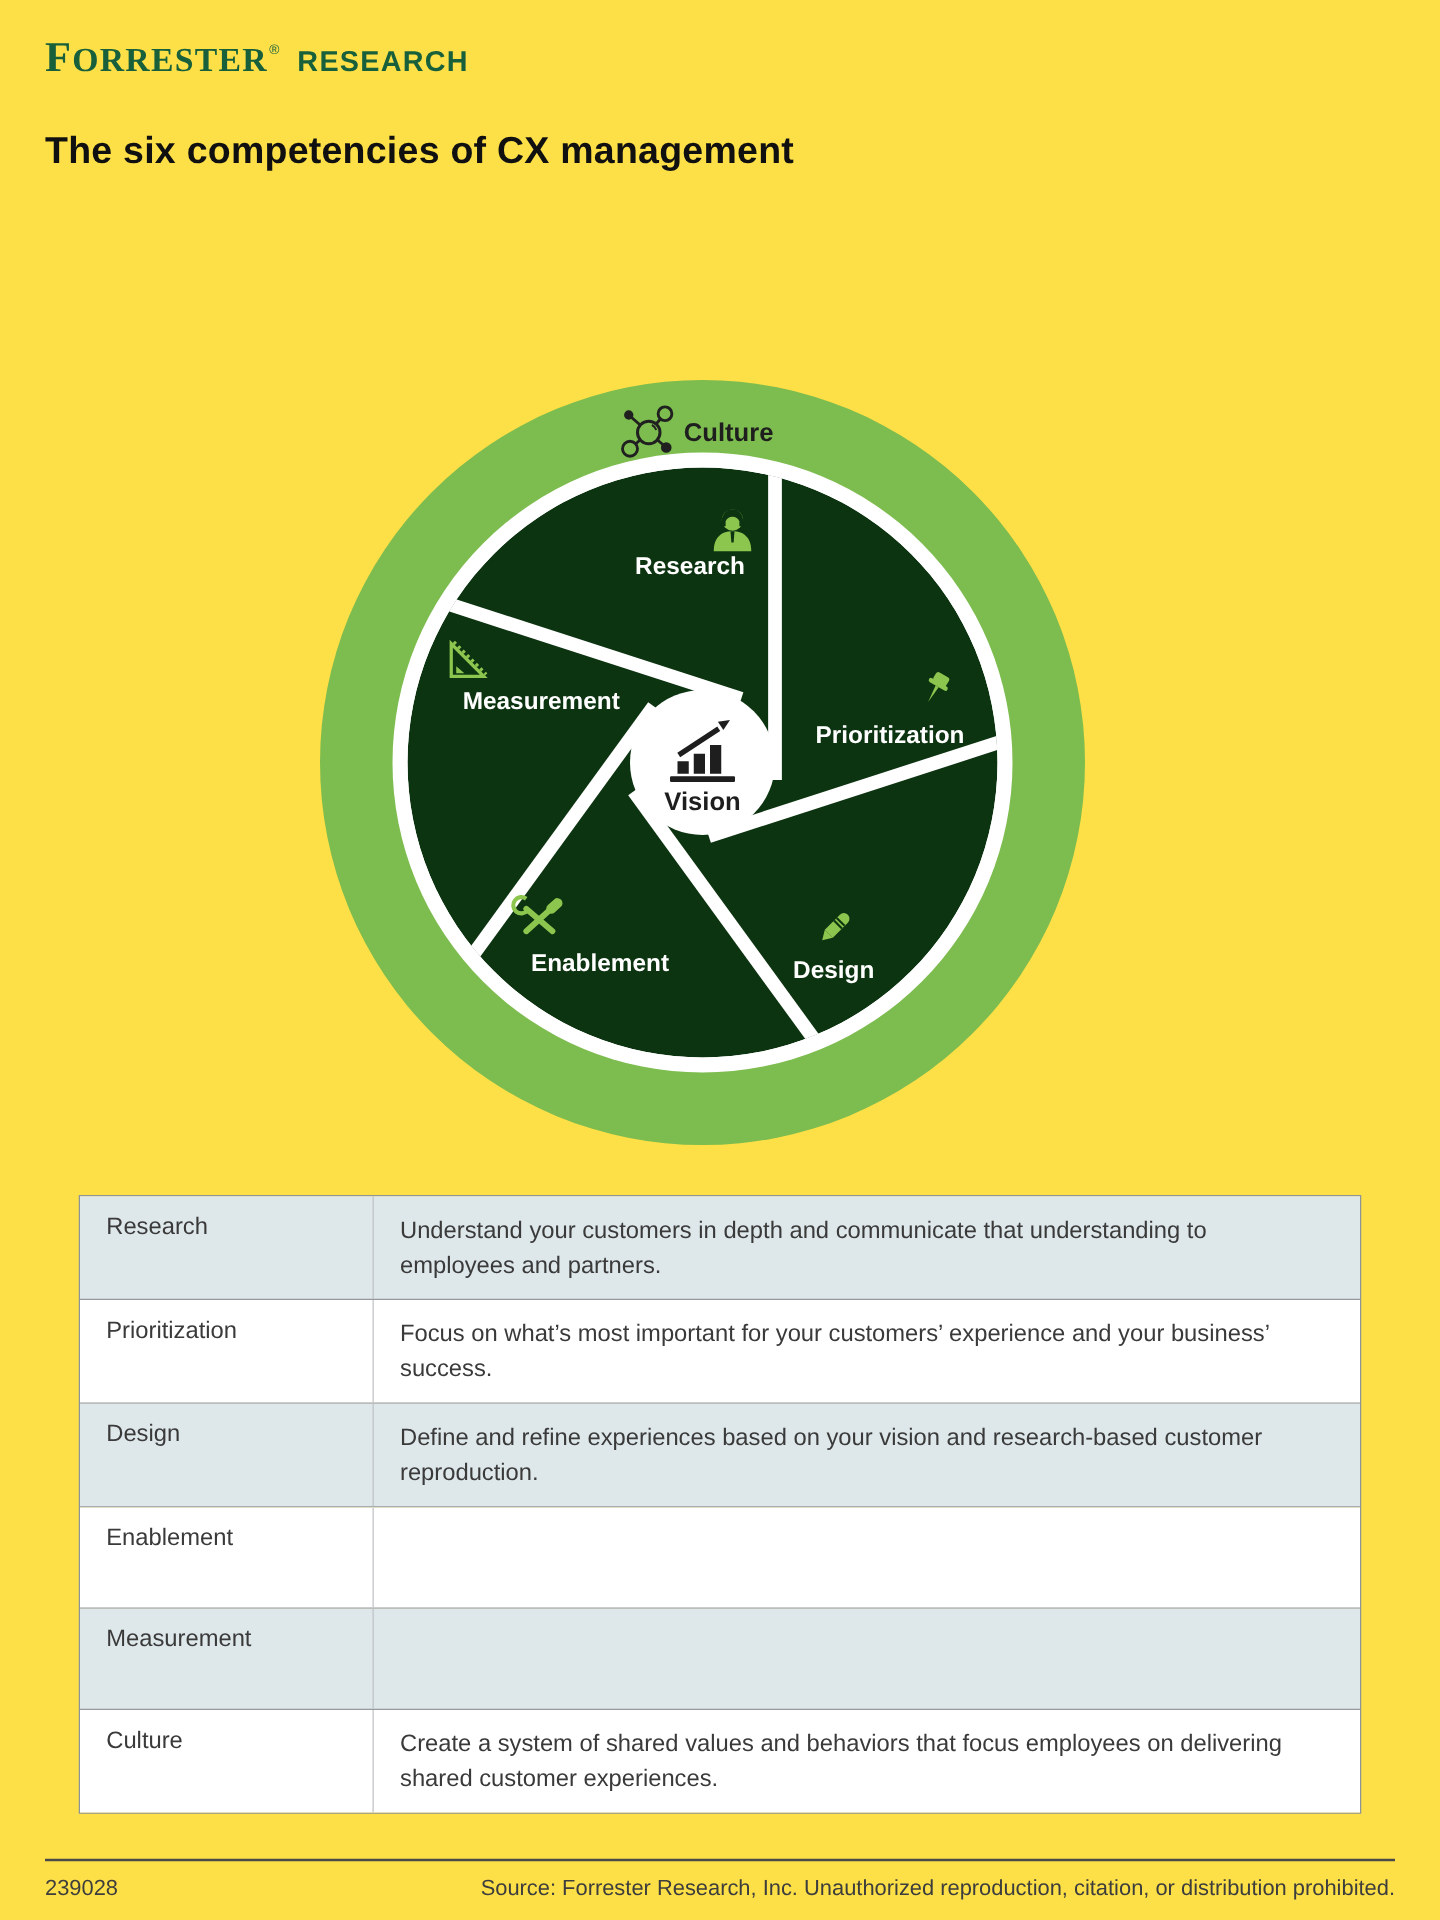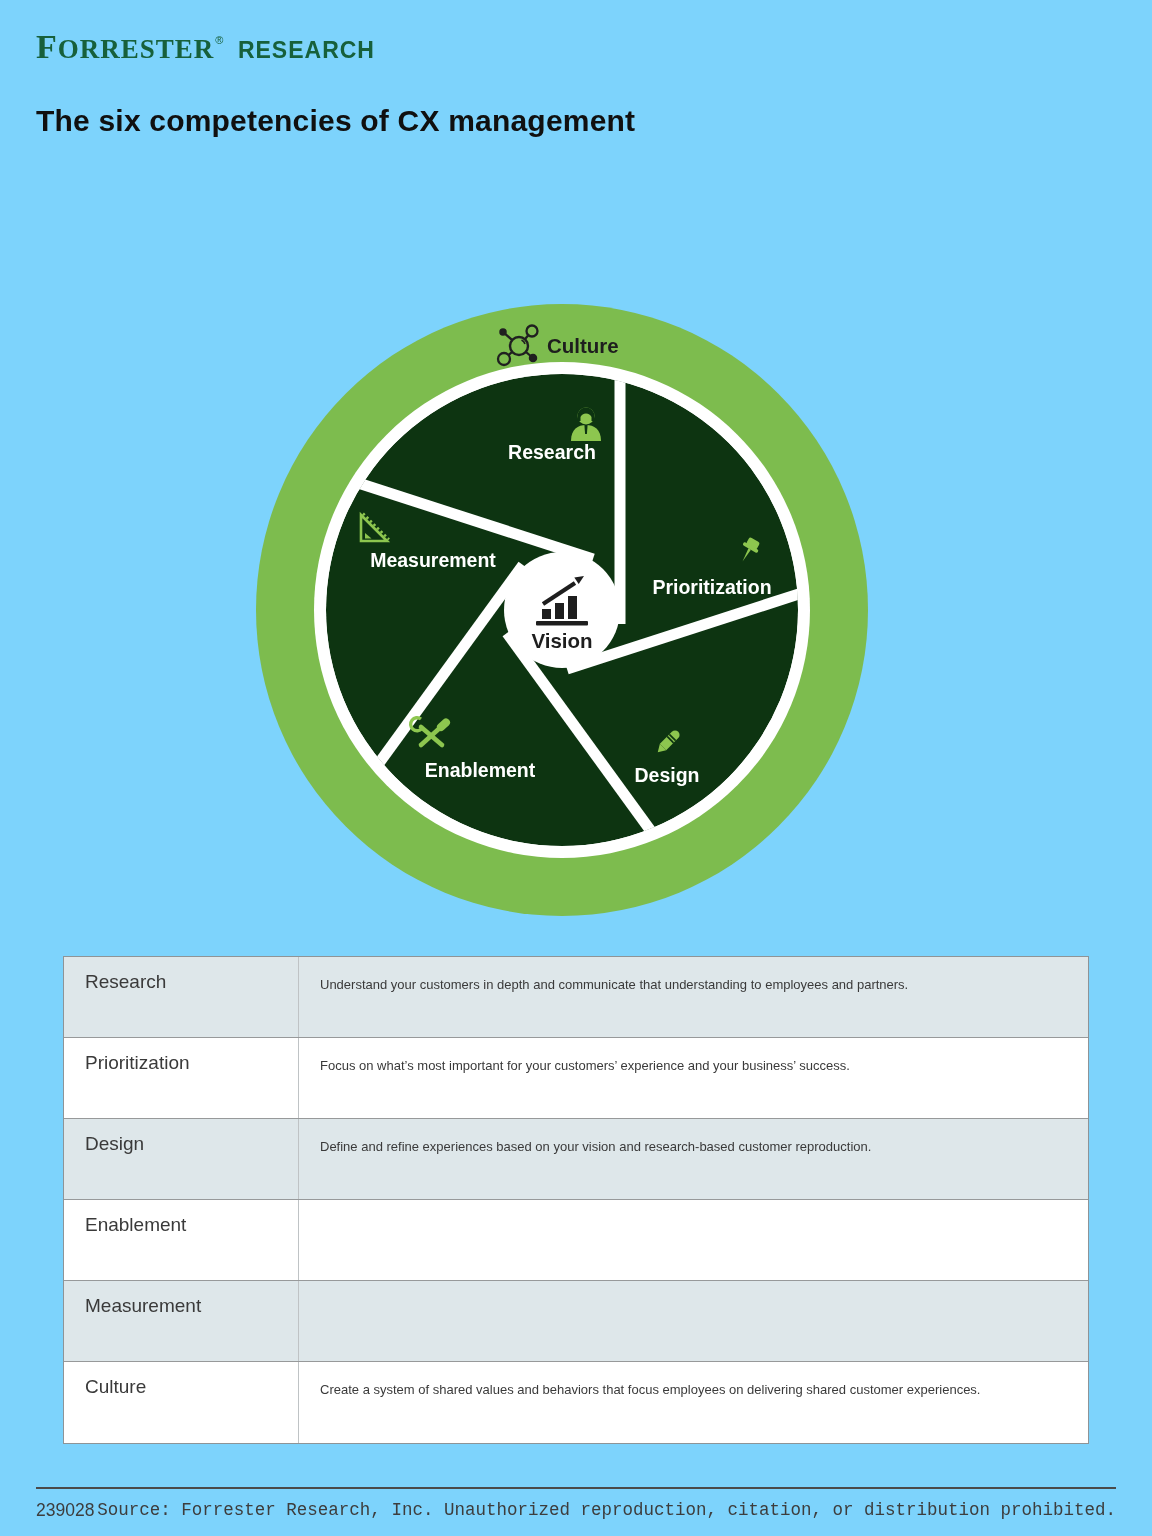--- a/index.html
+++ b/index.html
@@ -1,16 +1,16 @@
 <!DOCTYPE html>
 <html><head>
 <meta charset="utf-8">
 <style>
   html,body{margin:0;padding:0;background:#ffffff;}
-  .page{position:relative;width:1152px;height:1536px;background:#7dd3fc;overflow:hidden;
+  .page{position:relative;width:1152px;height:1536px;background:#fde047;overflow:hidden;
         font-family:"Liberation Sans",sans-serif;}
 
   
   .logo{position:absolute;left:36px;top:28px;color:#17603B;white-space:nowrap;}
   .logo-wordmark{font-family:"Liberation Serif",serif;font-weight:600;font-size:27px;
                  letter-spacing:1px;display:inline-block;}
   .logo-wordmark::first-letter{font-size:34px;}
   .logo-reg{font-size:11px;vertical-align:14px;margin-left:1px;}
   .logo-suffix{font-family:"Liberation Sans",sans-serif;font-weight:bold;font-size:23px;
                letter-spacing:1px;margin-left:10px;}
@@ -28,28 +28,28 @@
 
   
   .info-table{position:absolute;left:63px;top:956px;width:1026px;box-sizing:border-box;
               border:1px solid #8E9497;}
   .t-row{display:flex;min-height:81px;box-sizing:border-box;border-bottom:1px solid #97999A;
          background:#ffffff;}
   .t-row:last-child{border-bottom:none;}
   .t-row.shaded{background:#DEE7EA;}
   .t-term{width:235px;box-sizing:border-box;padding:14px 10px 12px 21px;
           border-right:1px solid #BFC3C5;font-size:19px;color:#3A3A3A;}
-  .t-desc{flex:1;box-sizing:border-box;padding:14px 38px 12px 21px;font-size:13px;
+  .t-desc{flex:1;box-sizing:border-box;padding:14px 38px 12px 21px;font-size:19px;
           line-height:28px;color:#3A3A3A;}
 
   
   .footer-rule{position:absolute;left:36px;top:1487px;width:1080px;height:2px;
                background:#4A4A4A;}
   .footer-id{position:absolute;left:36px;top:1500px;font-size:17.5px;color:#3D3D3D;}
-  .footer-source{position:absolute;right:36px;top:1500px;font-size:17.5px;color:#3D3D3D;font-family:Liberation Mono, monospace;}
+  .footer-source{position:absolute;right:36px;top:1500px;font-size:17.5px;color:#3D3D3D;}
 </style>
 </head>
 <body>
 
 <div class="page">
 
   <div class="logo">
     <span class="logo-wordmark">FORRESTER</span><span class="logo-reg">®</span>
     <span class="logo-suffix">RESEARCH</span>
   </div>

